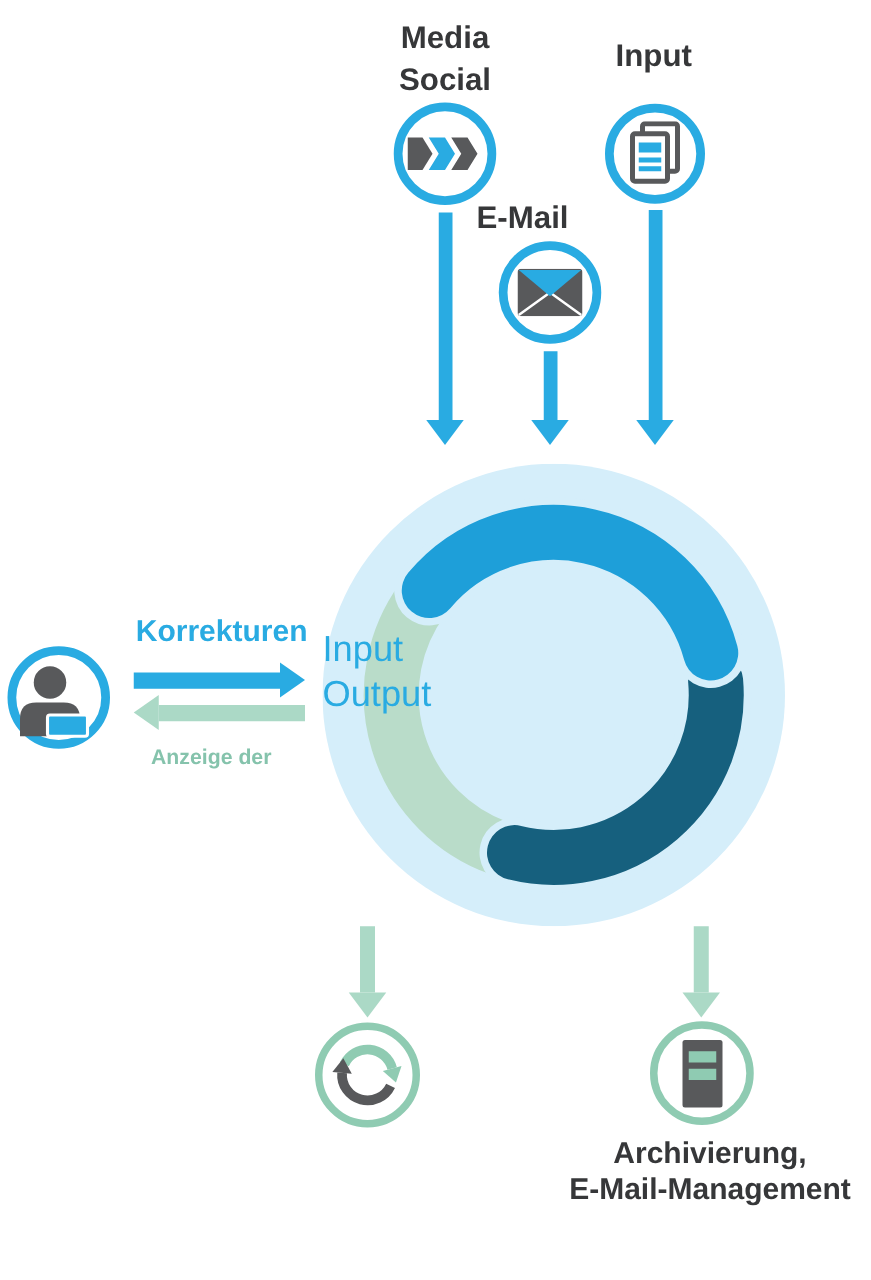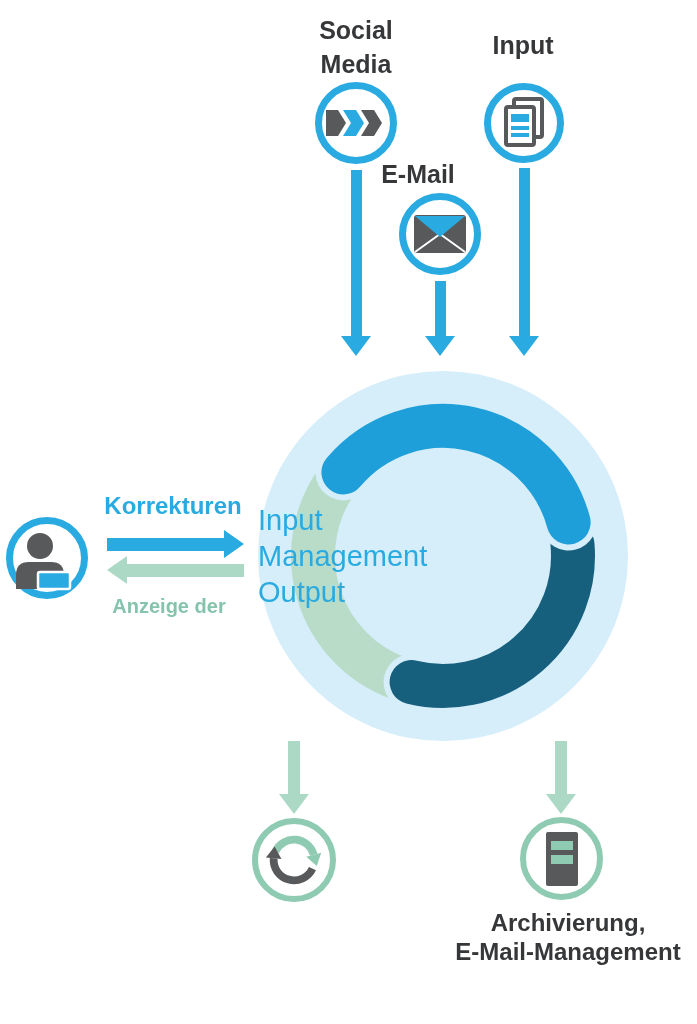--- a/index.html
+++ b/index.html
@@ -13,22 +13,22 @@
   }
   .label {
     position: absolute;
     text-align: center;
     font-weight: bold;
     color: var(--text-dark);
   }
   .label .line { display: block; }
   .label.top { font-size: 25px; line-height: 34px; }
   .label.bottom { font-size: 24px; line-height: 29px; }
-  .label.blue-label { color: var(--blue); font-size: 24px; line-height: 28px; }
-  .label.mint-label { color: var(--mint-text); font-size: 20px; line-height: 30px; }
+  .label.blue-label { color: var(--blue); font-size: 24px; line-height: 28px; text-align: right; }
+  .label.mint-label { color: var(--mint-text); font-size: 17px; line-height: 30px; }
 
   .icon-circle {
     position: absolute;
     border-radius: 50%;
     box-sizing: border-box;
     background: #ffffff;
     display: flex;
     align-items: center;
     justify-content: center;
   }
@@ -79,22 +79,22 @@
     color: var(--blue);
     font-weight: normal;
   }
 </style>
 </head>
 <body>
 
 <div class="canvas">
 
   <div class="label top" style="left:296px; top:13px; width:120px;">
+    <span class="line">Media</span>
     <span class="line">Social</span>
-    <span class="line">Media</span>
   </div>
   <div class="label top" style="left:473px; top:28px; width:100px;">Input</div>
   <div class="label top" style="left:368px; top:157px; width:100px;">E-Mail</div>
 
   <div class="icon-circle blue-ring" style="left:315px; top:82px; width:82px; height:82px;">
     <svg width="60" height="28" viewBox="0 0 60 28">
       <polygon points="0,1 12,1 20,14 12,27 0,27" style="fill:var(--gray-icon)"></polygon>
       <polygon points="17,1 30,1 38,14 30,27 17,27 25,14" style="fill:var(--blue)"></polygon>
       <polygon points="35,1 48,1 56,14 48,27 35,27 43,14" style="fill:var(--gray-icon)"></polygon>
     </svg>
@@ -136,21 +136,20 @@
     <g fill="none" stroke-linecap="round">
       <path d="M 79.8 108.6 A 130 130 0 0 0 140.5 307.2" stroke-width="44" style="stroke:var(--mint-arc)"></path>
       <path d="M 314.5 173.7 A 130 130 0 0 1 153.6 311.1" stroke-width="56" style="stroke:var(--bg-circle)"></path>
       <path d="M 314.5 173.7 A 130 130 0 0 1 153.6 311.1" stroke-width="44" style="stroke:var(--teal)"></path>
       <path d="M 85.4 101.4 A 130 130 0 0 1 310.6 151.4" stroke-width="56" style="stroke:var(--bg-circle)"></path>
       <path d="M 85.4 101.4 A 130 130 0 0 1 310.6 151.4" stroke-width="44" style="stroke:var(--arc-blue)"></path>
     </g>
   </svg>
   <div class="process-title">
     <span class="line" style="display:block;">Input</span>
-    <span class="line" style="display:block;">Management</span>
     <span class="line" style="display:block;">Output</span>
   </div>
 
   <div class="icon-circle blue-ring" style="left:6px; top:517px; width:82px; height:82px;">
     <svg width="68" height="64" viewBox="0 0 68 64" style="margin-top:6px;">
       <circle cx="27" cy="17" r="13" style="fill:var(--gray-icon)"></circle>
       <path d="M3,60 L3,46 Q3,33 16,33 L38,33 Q51,33 51,46 L51,60 Z" style="fill:var(--gray-icon)"></path>
       <rect x="25" y="43" width="32" height="17" rx="2" style="fill:var(--blue); stroke:#ffffff; stroke-width:2.5"></rect>
     </svg>
   </div>

